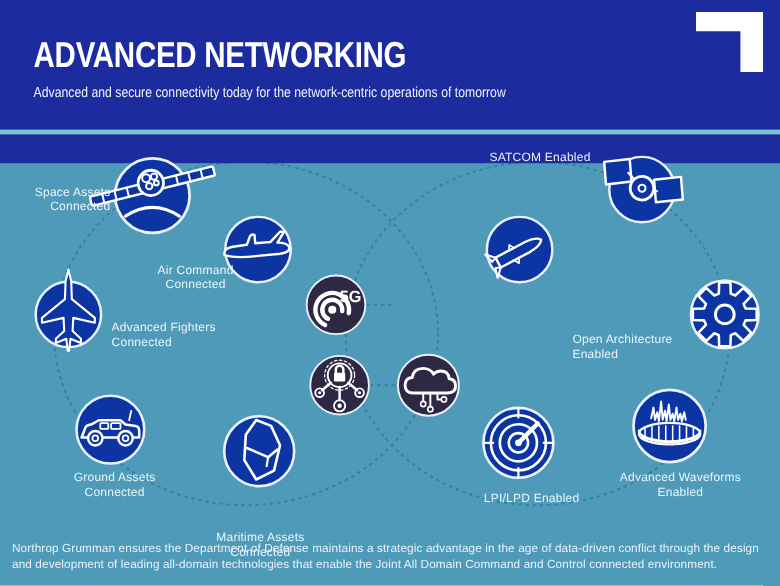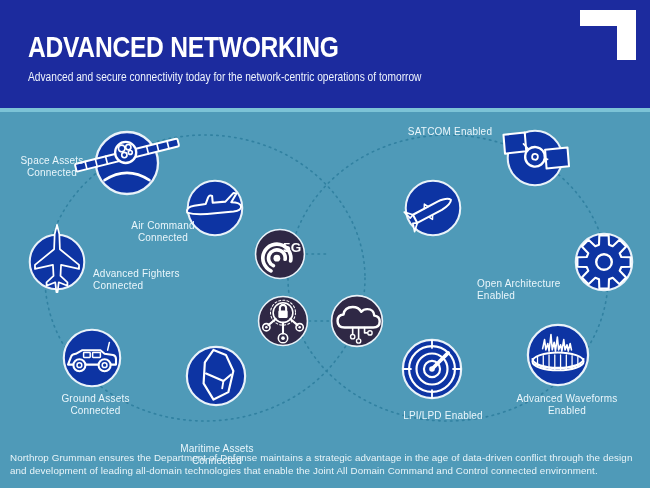--- a/index.html
+++ b/index.html
@@ -1,20 +1,20 @@
 <!DOCTYPE html>
 <html><head>
 <meta charset="utf-8">
 <style>
   html,body{margin:0;padding:0;}
   body{font-family:"Liberation Sans",sans-serif;}
   .stage{position:relative;width:650px;height:488px;overflow:hidden;background:#4f9ab8;}
 
   
-  .header{position:absolute;left:0;top:0;width:650px;height:108px;background:#1c2b9e;}
+  .header{position:absolute;left:0;top:0;width:650px;height:136px;background:#1c2b9e;}
   .divider{position:absolute;left:0;top:108px;width:650px;height:4px;background:#7cc3d6;}
   .title{position:absolute;left:28px;top:30px;margin:0;color:#fff;font-size:30px;font-weight:bold;
          letter-spacing:-.3px;white-space:nowrap;transform:scaleX(.82);transform-origin:left center;}
   .subtitle{position:absolute;left:28px;top:70px;margin:0;color:#eef4fd;font-size:12px;
             white-space:nowrap;transform:scaleX(.85);transform-origin:left center;}
   .logo{position:absolute;right:14px;top:10px;}
 
   
   .rings{position:absolute;left:0;top:0;}
   .ring{fill:none;stroke:#2f7f9f;stroke-width:1.6;stroke-dasharray:1.5 4.5;stroke-linecap:round;opacity:.95;}
@@ -73,21 +73,21 @@
         <line class="ic" stroke-width="2.5" x1="98" y1="32" x2="98" y2="44"></line>
         <line class="ic" stroke-width="2.5" x1="114" y1="32" x2="114" y2="44"></line>
       </g>
       <circle class="icf" stroke-width="3.5" cx="48" cy="34" r="16"></circle>
       <circle class="ic" stroke-width="2.5" cx="42" cy="28" r="5"></circle>
       <circle class="ic" stroke-width="2.5" cx="52" cy="26" r="4"></circle>
       <circle class="ic" stroke-width="2.5" cx="46" cy="38" r="4"></circle>
       <circle class="ic" stroke-width="2.5" cx="55" cy="34" r="3"></circle>
     </svg>
   </div>
-  <div class="label t-c" style="left:12px;top:155px;width:80px;">Space Assets
+  <div class="label t-c" style="left:12px;top:155px;width:80px;text-align:right;">Space Assets
 Connected</div>
 
   <div class="node" style="left:186px;top:179px;width:58px;height:58px;">
     <svg viewBox="0 0 100 100">
       <circle class="disc" cx="50" cy="50" r="47"></circle>
       <path class="icf" stroke-width="3.5" d="M2,58 Q0,48 14,46 L34,43 L38,32 Q40,27 45,29 L46,41 L68,39 L82,24 L87,25 L78,40 Q93,40 95,47 Q96,54 82,56 L50,59 Q18,63 2,58 Z"></path>
     </svg>
   </div>
   <div class="label t-c" style="left:124px;top:220px;width:78px;">Air Command
 Connected</div>

